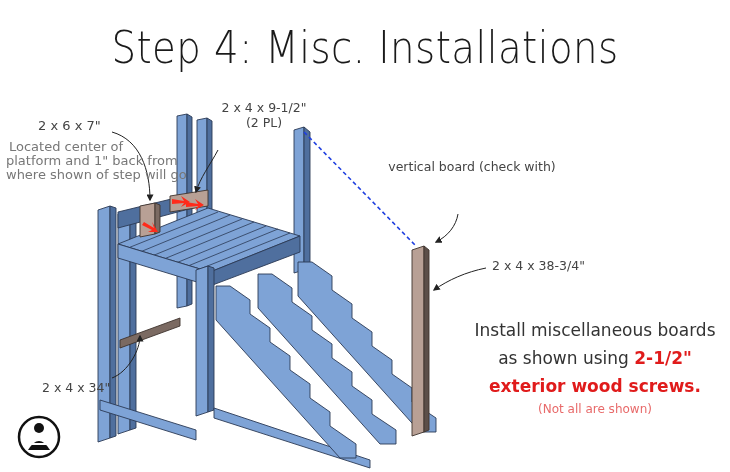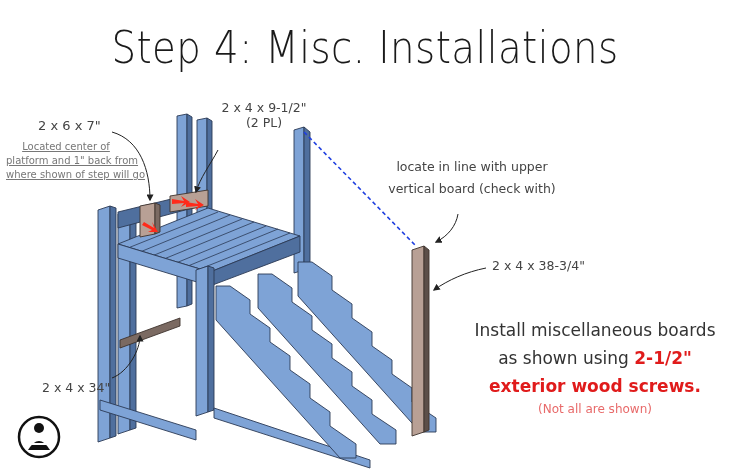--- a/index.html
+++ b/index.html
@@ -2,21 +2,21 @@
 <html><head>
 <meta charset="utf-8">
 <style>
   html, body { margin: 0; padding: 0; background: #ffffff; }
   body { width: 730px; height: 472px; position: relative; overflow: hidden;
          font-family: "DejaVu Sans", sans-serif; color: #333; }
   .title { position: absolute; left: 0; top: 22px; width: 730px; text-align: center;
            font-size: 44px; font-weight: 200; color: #1a1a1a; letter-spacing: 0.5px;
            font-family: "DejaVu Sans", sans-serif; transform: scaleX(0.88); transform-origin: center; }
   .lbl { position: absolute; font-size: 12.5px; color: #444; white-space: nowrap; }
-  .lbl.small { font-size: 10px; color: #777; text-align: center; line-height: 14px; text-decoration: underline; }
+  .lbl.small { font-size: 13px; color: #777; text-align: center; line-height: 14px; }
   .lbl.center { text-align: center; }
   .note { position: absolute; left: 455px; top: 316px; width: 280px; text-align: center;
           font-size: 17px; line-height: 28px; color: #333; }
   .note .red { color: #e01b1b; font-weight: bold; }
   .note .redsmall { color: #e86a6a; font-size: 12px; line-height: 18px; }
   svg.drawing { position: absolute; left: 0; top: 0; }
   .logo { position: absolute; left: 16px; top: 414px; width: 46px; height: 46px; }
 </style>
 </head>
 <body>
@@ -108,21 +108,20 @@
   <div>platform and 1" back from</div>
   <div>where shown of step will go</div>
 </div>
 
 <div class="lbl center" style="left:214px; top:100px; width:100px;">
   <div>2 x 4 x 9-1/2"</div>
   <div style="">(2 PL)</div>
 </div>
 
 <div class="lbl center" style="left:382px; top:156px; width:180px; line-height:22px;">
-  <div>locate in line with upper</div>
   <div>vertical board (check with)</div>
 </div>
 
 <div class="lbl" style="left:492px; top:258px;">2 x 4 x 38-3/4"</div>
 <div class="lbl" style="left:42px; top:380px;">2 x 4 x 34"</div>
 
 <div class="note">
   <div>Install miscellaneous boards</div>
   <div><span>as shown using </span><span class="red">2-1/2"</span></div>
   <div class="red">exterior wood screws.</div>

